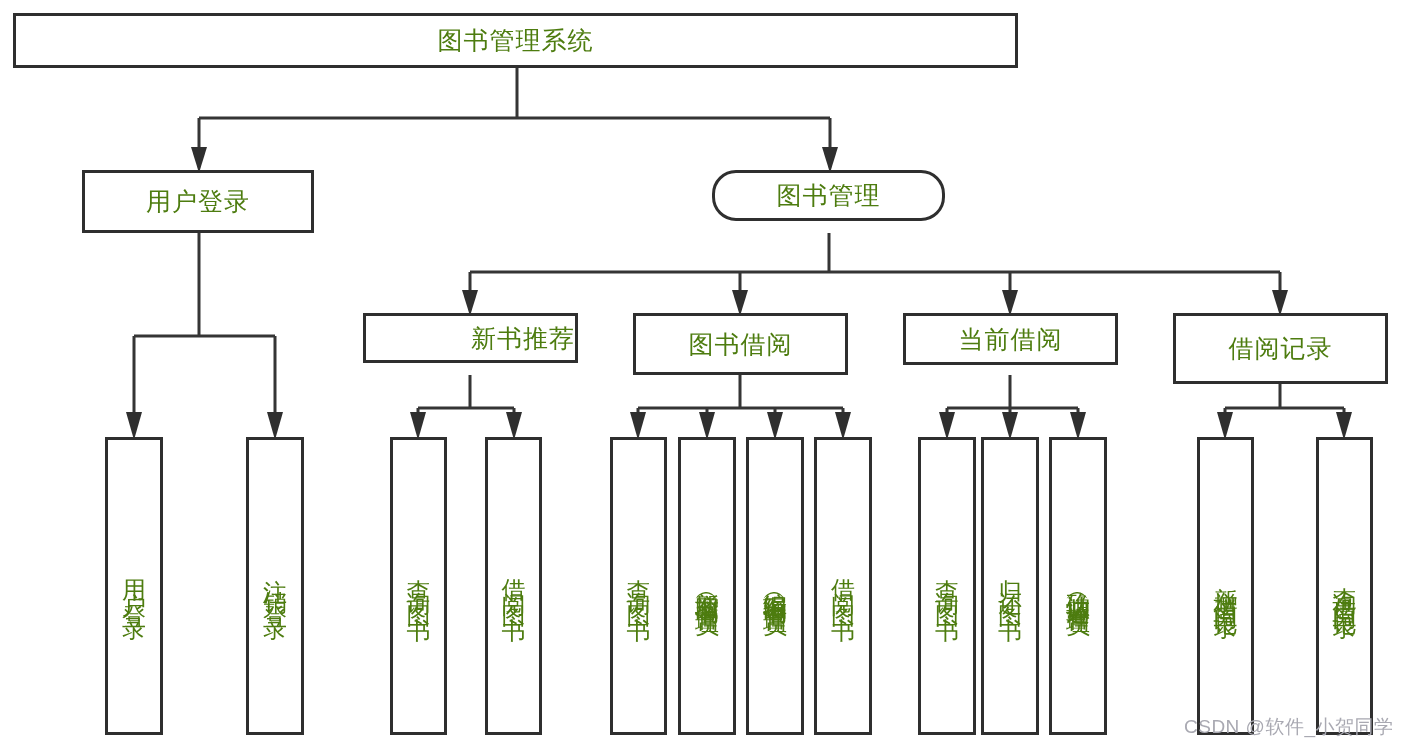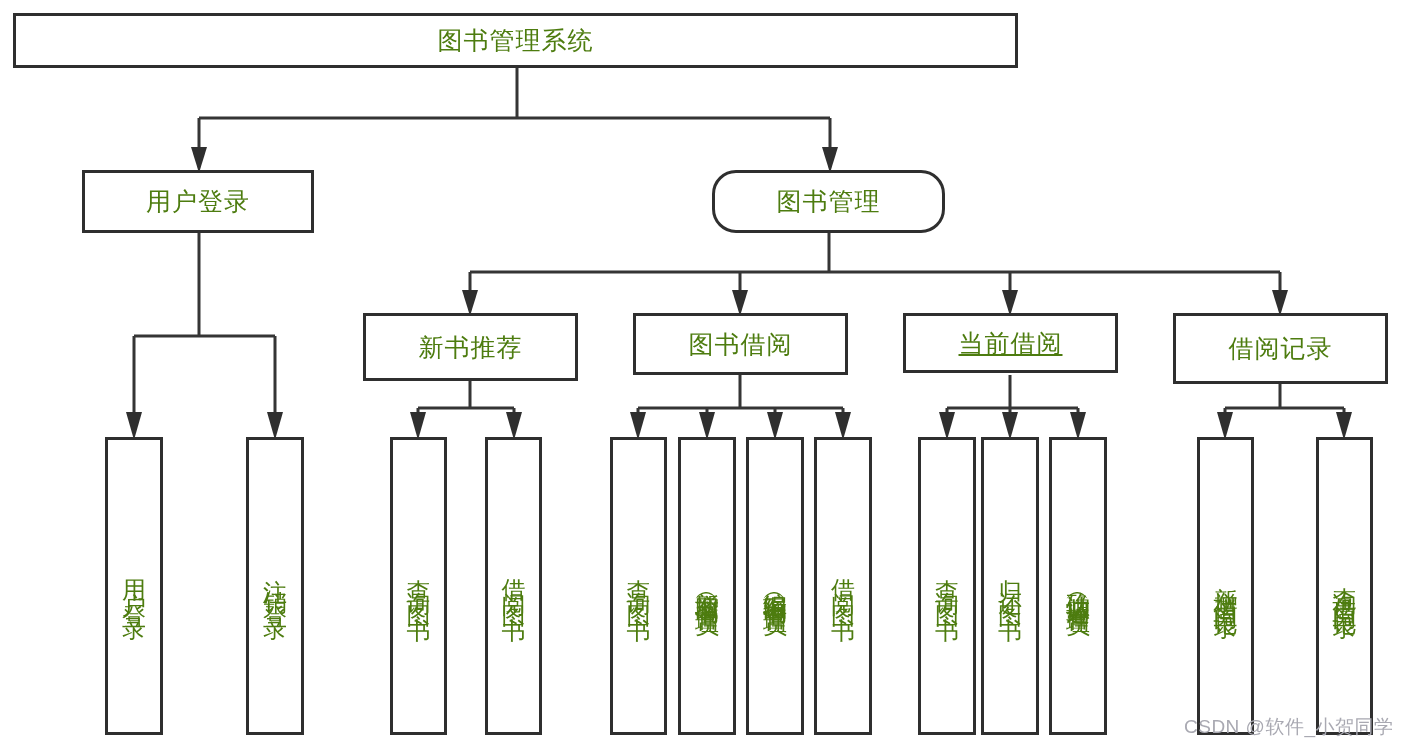--- a/index.html
+++ b/index.html
@@ -112,31 +112,31 @@
     </g>
   </svg>
 
   <div class="node h-node" style="left:13px; top:13px; width:1005px; height:55px;">
     <span>图书管理系统</span>
   </div>
 
   <div class="node h-node" style="left:82px; top:170px; width:232px; height:63px;">
     <span>用户登录</span>
   </div>
-  <div class="node h-node" style="left:712px; top:170px; width:233px; height:63px;border-radius:24px;">
+  <div class="node h-node" style="left:712px; top:170px; width:233px; height:51px;border-radius:24px;">
     <span>图书管理</span>
   </div>
 
-  <div class="node h-node" style="left:363px; top:313px; width:215px; height:68px;">
+  <div class="node h-node" style="left:363px; top:313px; width:215px; height:50px;justify-content:flex-end;">
     <span>新书推荐</span>
   </div>
   <div class="node h-node" style="left:633px; top:313px; width:215px; height:62px;">
     <span>图书借阅</span>
   </div>
-  <div class="node h-node" style="left:903px; top:313px; width:215px; height:60px;text-decoration:underline;">
+  <div class="node h-node" style="left:903px; top:313px; width:215px; height:52px;">
     <span>当前借阅</span>
   </div>
   <div class="node h-node" style="left:1173px; top:313px; width:215px; height:71px;">
     <span>借阅记录</span>
   </div>
 
   <div class="node v-node ls-wide" style="left:105px; top:437px; width:58px; height:298px;">
     <span class="vtext">用户登录</span>
   </div>
   <div class="node v-node ls-wide" style="left:246px; top:437px; width:58px; height:298px;">

